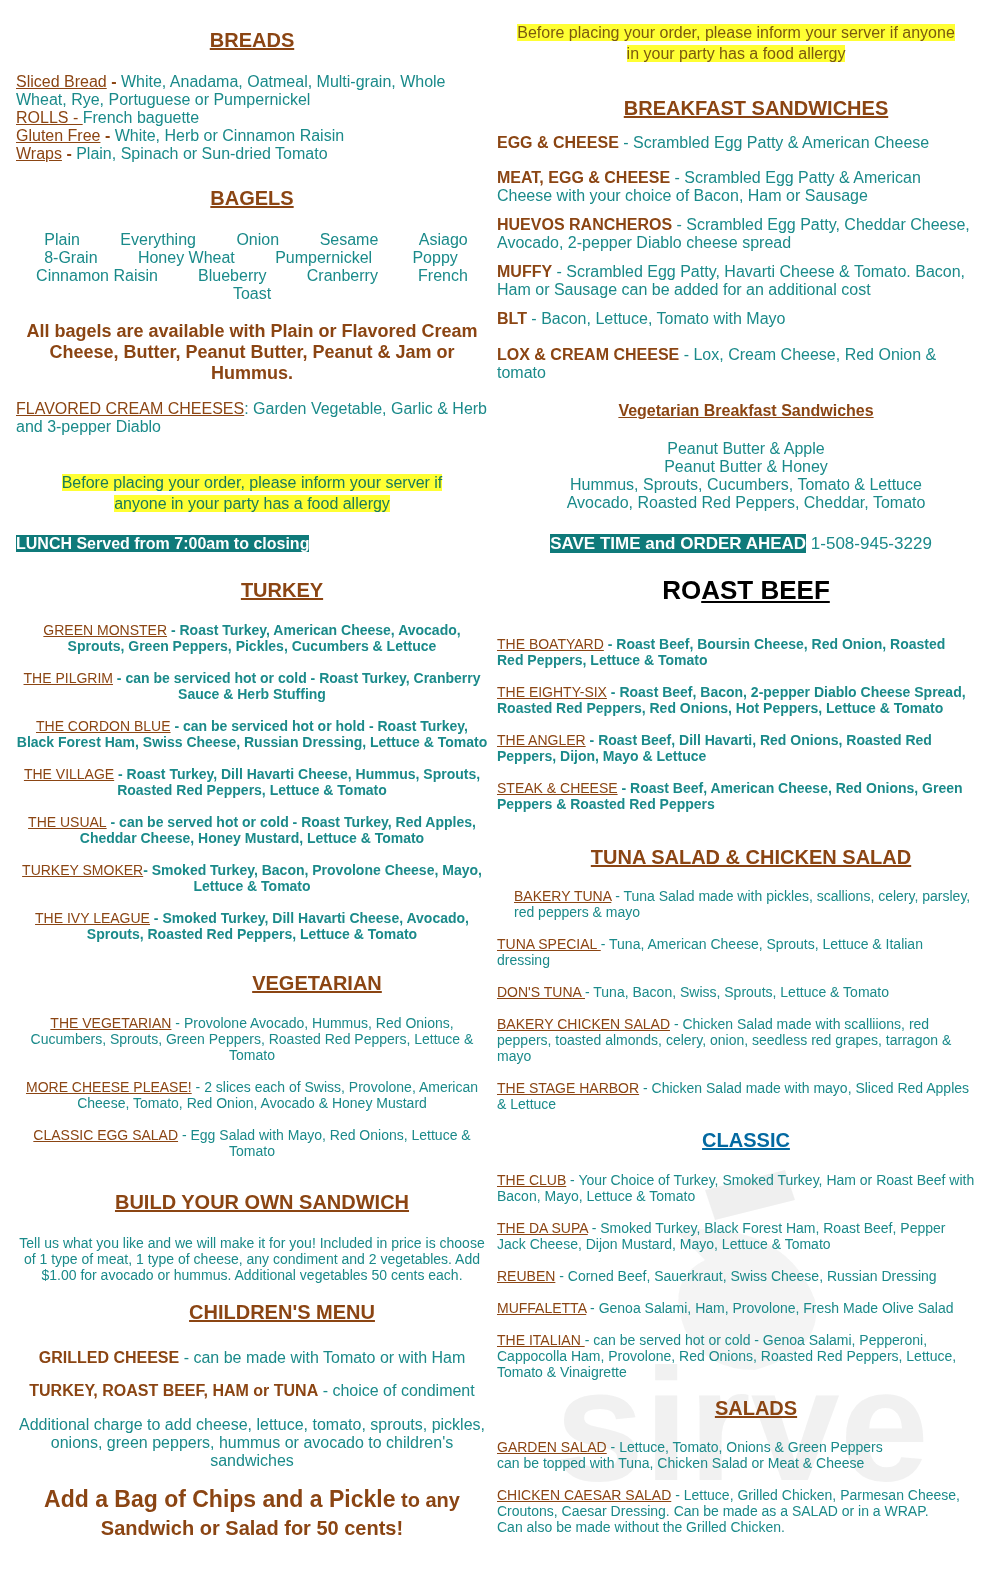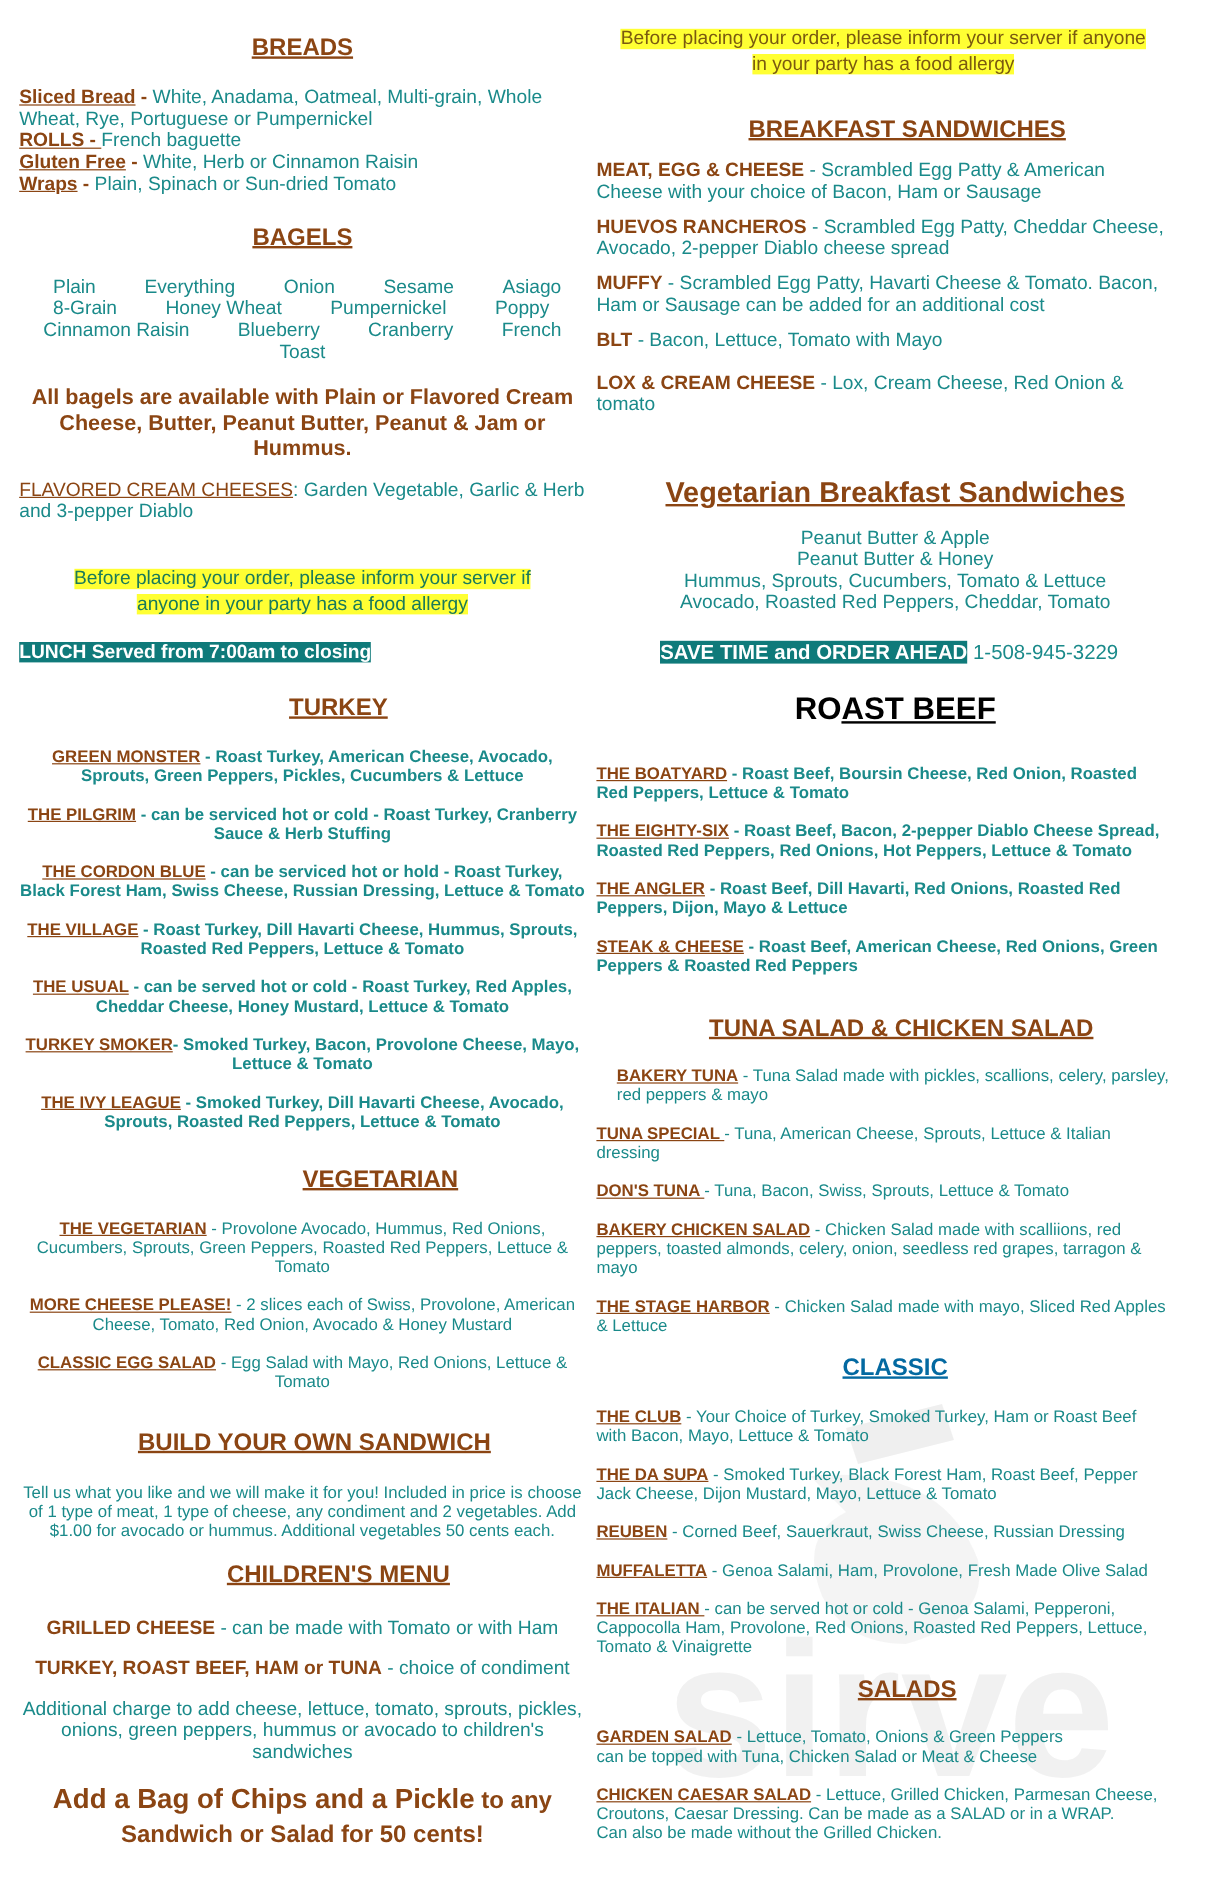--- a/index.html
+++ b/index.html
@@ -6,21 +6,21 @@
   body { width: 1004px; height: 1587px; position: relative; overflow: hidden;
          font-family: "Liberation Sans", sans-serif; color: #1a8a8a; }
   .col { position: absolute; top: 0; }
   .left { left: 16px; width: 472px; }
   .right { left: 497px; width: 478px; }
   .abs { position: absolute; left: 0; right: 0; }
   .h { color: #8b4513; font-weight: bold; text-decoration: underline; text-align: center; font-size: 20px; margin: 0; line-height: 30px; }
   .h.maroon { color: #0369a1; }
   .teal { color: #1a8a8a; }
   .brown { color: #8b4513; }
-  .nm { color: #8b4513; font-weight: bold; text-decoration: underline; }
+  .nm { color: #8b4513; font-weight: normal; text-decoration: underline; }
   .nmb { color: #8b4513; font-weight: bold; }
   .t16 { font-size: 16px; line-height: 18px; }
   .t14 { font-size: 14px; line-height: 16px; }
   .b { font-weight: bold; }
   .center { text-align: center; }
   .hl { background: #ffff33; }
   .banner { background: #0f7a7a; color: #ffffff; font-weight: bold; }
   .bagels { font-size: 16px; line-height: 18px; text-align: center; }
   .bagels .row { display: flex; justify-content: space-around; }
   .watermark { position: absolute; left: 555px; top: 1160px; width: 380px; height: 330px; pointer-events: none; }
@@ -116,28 +116,29 @@
   </div>
 </div>
 
 <div class="col right">
 
   <div class="abs center" style="top:22px; font-size:16px; line-height:21px; color:#7a5a10; padding:0 20px;"><span class="hl">Before placing your order, please inform your server if anyone in your party has a food allergy</span></div>
 
   <h2 class="h abs" style="top:93px; left:0; right:-40px;">BREAKFAST SANDWICHES</h2>
 
   <div class="abs t16 teal" style="top:134px; line-height:18px;">
+    <div style="margin-bottom:17px;"><span class="nmb">EGG &amp; CHEESE</span><span> - Scrambled Egg Patty &amp; American Cheese</span></div>
     <div style="margin-bottom:11px;"><span class="nmb">MEAT, EGG &amp; CHEESE</span><span> - Scrambled Egg Patty &amp; American Cheese with your choice of Bacon, Ham or Sausage</span></div>
     <div style="margin-bottom:11px;"><span class="nmb">HUEVOS RANCHEROS</span><span> - Scrambled Egg Patty, Cheddar Cheese, Avocado, 2-pepper Diablo cheese spread</span></div>
     <div style="margin-bottom:11px;"><span class="nmb">MUFFY</span><span> - Scrambled Egg Patty, Havarti Cheese &amp; Tomato. Bacon, Ham or Sausage can be added for an additional cost</span></div>
     <div style="margin-bottom:18px;"><span class="nmb">BLT</span><span> - Bacon, Lettuce, Tomato with Mayo</span></div>
     <div><span class="nmb">LOX &amp; CREAM CHEESE</span><span> - Lox, Cream Cheese, Red Onion &amp; tomato</span></div>
   </div>
 
-  <h2 class="h abs" style="top:398px; font-size:24px; line-height:26px; left:0; right:-20px;">Vegetarian Breakfast Sandwiches</h2>
+  <h2 class="h abs" style="top:398px; font-size:16px; line-height:26px; left:0; right:-20px;">Vegetarian Breakfast Sandwiches</h2>
 
   <div class="abs center t16 teal" style="top:440px; left:0; right:-20px;">
     <div>Peanut Butter &amp; Apple</div>
     <div>Peanut Butter &amp; Honey</div>
     <div>Hummus, Sprouts, Cucumbers, Tomato &amp; Lettuce</div>
     <div>Avocado, Roasted Red Peppers, Cheddar, Tomato</div>
   </div>
 
   <div class="abs center" style="top:534px; font-size:17px; line-height:20px; left:0; right:-10px;"><span class="banner">SAVE TIME and ORDER AHEAD</span><span class="teal"> 1-508-945-3229</span></div>
 

